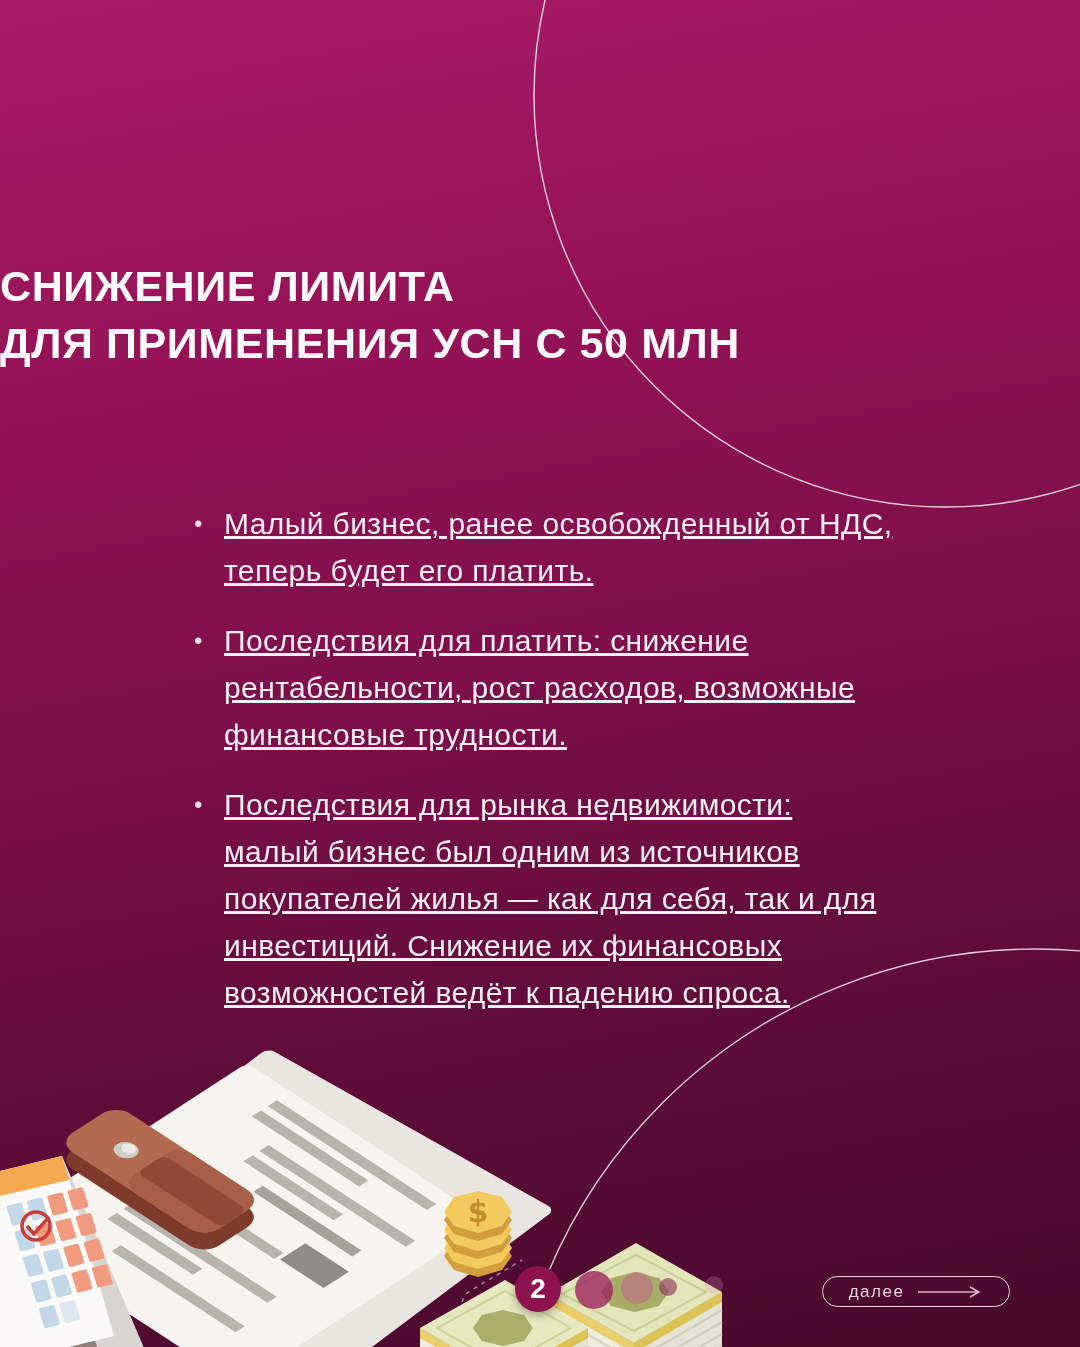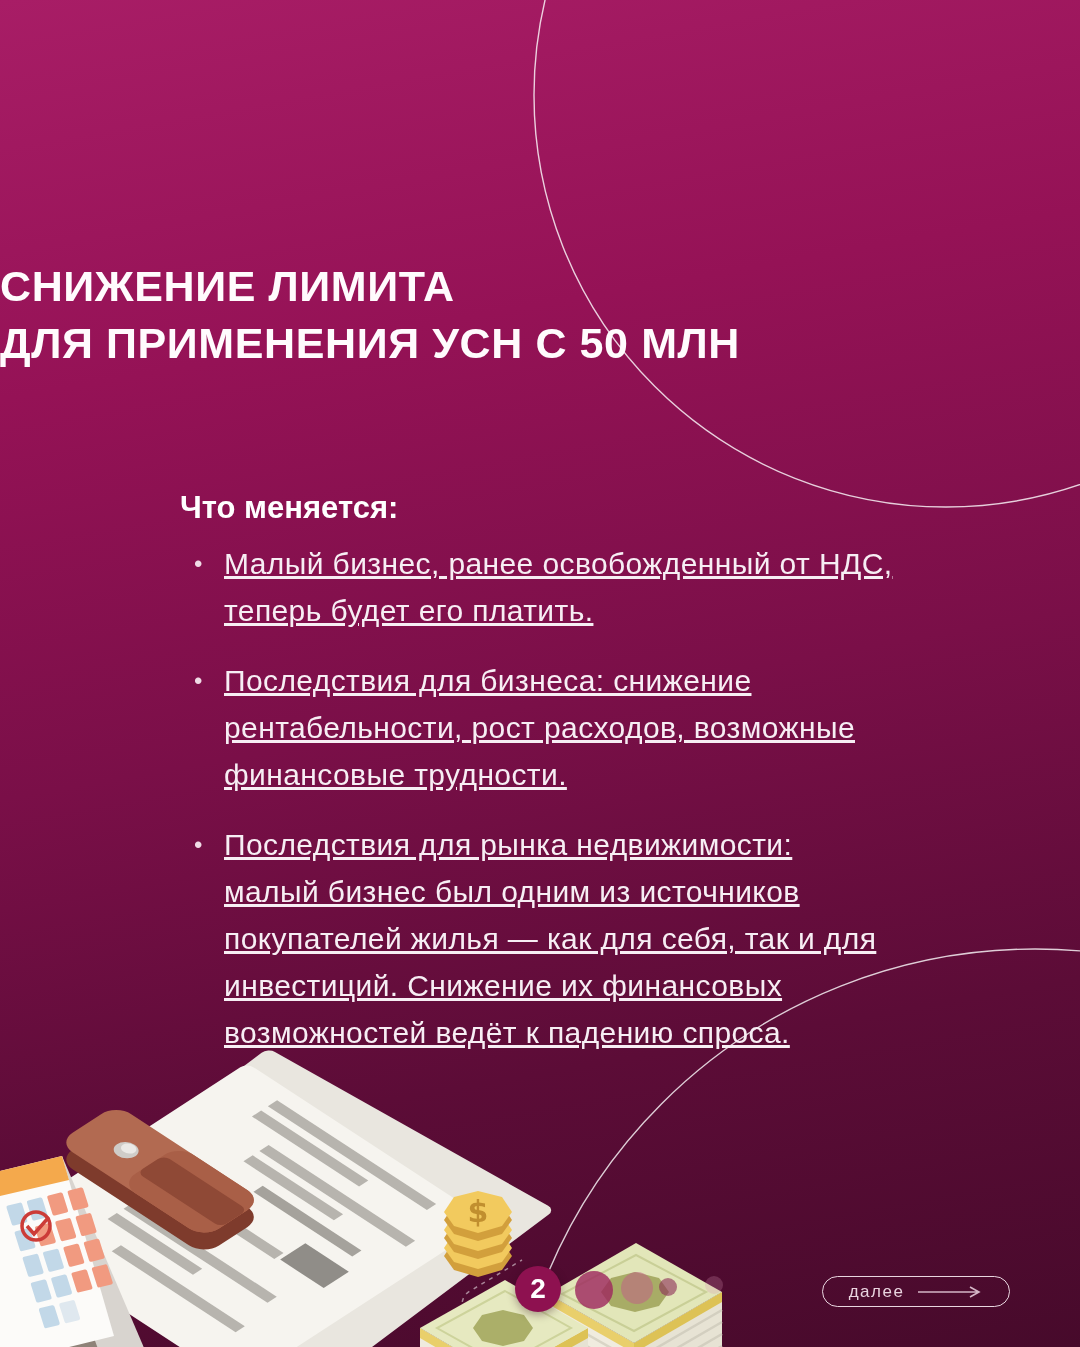--- a/index.html
+++ b/index.html
@@ -175,29 +175,28 @@
       <polygon points="533,1328 524,1341 503,1346 482,1341 473,1328 482,1315 503,1310 524,1315" fill="#abaf69"></polygon>
     </g>
   </svg>
 
   <h1 class="title">
     <div>СНИЖЕНИЕ ЛИМИТА</div>
     <div>ДЛЯ ПРИМЕНЕНИЯ УСН С 50 МЛН</div>
   </h1>
 
   <div class="content">
-    <div class="section-heading">Что меняется:</div>
     <ul class="bullets">
       <li>
         <span class="bullet-marker">•</span>
         <span class="bullet-text">Малый бизнес, ранее освобожденный от НДС, теперь будет его платить.</span>
       </li>
       <li>
         <span class="bullet-marker">•</span>
-        <span class="bullet-text">Последствия для бизнеса: снижение рентабельности, рост расходов, возможные финансовые трудности.</span>
+        <span class="bullet-text">Последствия для платить: снижение рентабельности, рост расходов, возможные финансовые трудности.</span>
       </li>
       <li>
         <span class="bullet-marker">•</span>
         <span class="bullet-text">Последствия для рынка недвижимости: малый бизнес был одним из источников покупателей жилья — как для себя, так и для инвестиций. Снижение их финансовых возможностей ведёт к падению спроса.</span>
       </li>
     </ul>
   </div>
 
   <div class="pagination">
     <div class="page-badge">

